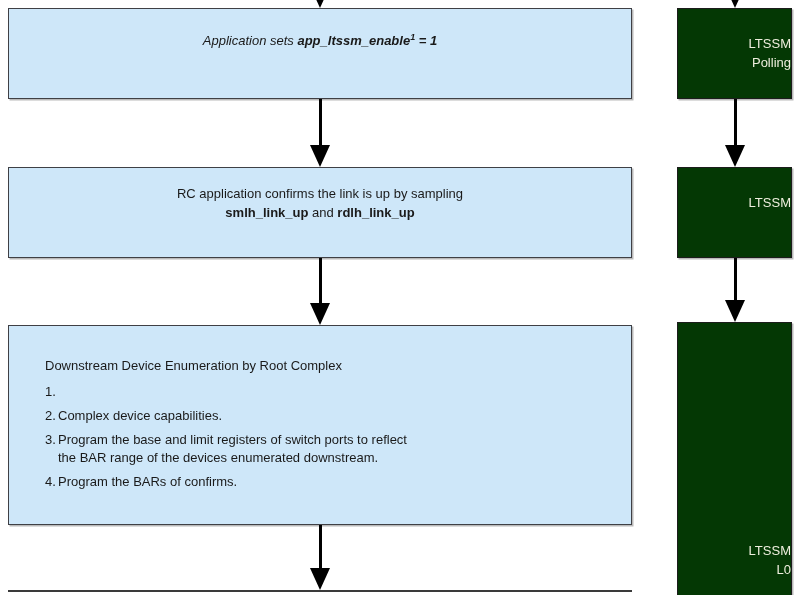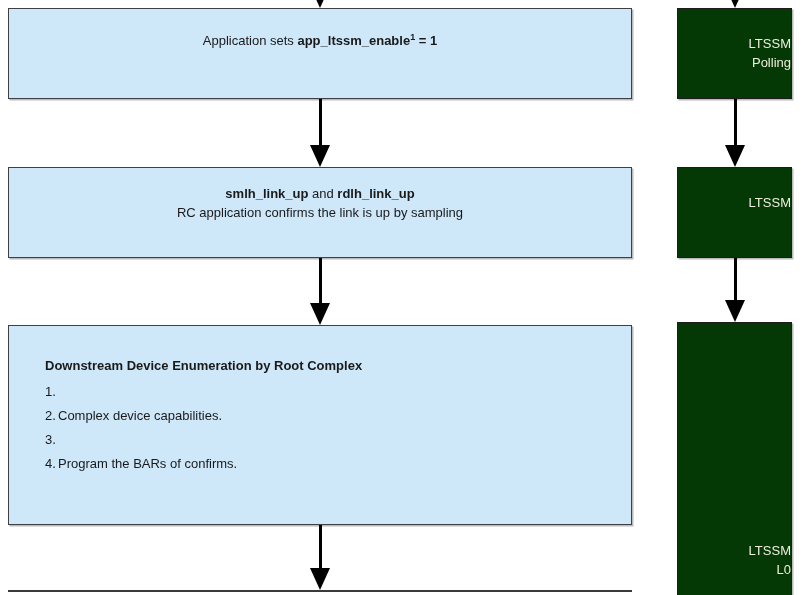--- a/index.html
+++ b/index.html
@@ -17,24 +17,24 @@
     position: absolute;
     left: 8px;
     width: 624px;
     background: var(--flow-box-fill, #cee7f9);
     border: 1.5px solid var(--flow-box-border, #3f4045);
     box-shadow: 1.5px 1.5px 0 rgba(130,130,130,0.55);
     box-sizing: border-box;
     font-size: 13px;
     line-height: 19px;
   }
-  .box1 { top: 8px;   height: 91px;  text-align: center; padding-top: 22px; }
+  .box1 { top: 8px;   height: 91px;  text-align: center; padding-top: 22px; font-style: italic; }
   .box2 { top: 167px; height: 91px;  text-align: center; padding-top: 16px; }
   .box3 { top: 325px; height: 200px; padding: 30px 20px 0 36px; }
-  .box3 .heading { font-weight: bold; margin-bottom: 8px; }
+  .box3 .heading { font-weight: normal; margin-bottom: 8px; }
   .box3 .enum-item { display: flex; line-height: 18px; }
   .box3 .enum-item + .enum-item { margin-top: 6px; }
   .box3 .enum-num { flex: 0 0 13px; }
   b, .bold { font-weight: bold; }
   sup.fn {
     font-weight: bold;
     font-size: 9px;
     vertical-align: super;
     line-height: 0;
   }
@@ -98,42 +98,43 @@
       <span>Application sets </span><b>app_ltssm_enable</b><sup class="fn">1</sup><b> = 1</b>
     </div>
   </div>
 
   <div class="arrow" style="left:310px; top:99px; height:68px;">
     <div class="stem" style="height:50px;"></div>
     <div class="head"></div>
   </div>
 
   <div class="flowbox box2">
+    <div>RC application confirms the link is up by sampling</div>
     <div>
       <b>smlh_link_up</b><span> and </span><b>rdlh_link_up</b>
     </div>
-    <div>RC application confirms the link is up by sampling</div>
   </div>
 
   <div class="arrow" style="left:310px; top:258px; height:67px;">
     <div class="stem" style="height:49px;"></div>
     <div class="head"></div>
   </div>
 
   <div class="flowbox box3">
     <div class="heading">Downstream Device Enumeration by Root Complex</div>
     <div class="enum-item">
       <span class="enum-num">1.</span>
     </div>
     <div class="enum-item">
       <span class="enum-num">2.</span>
       <span><span>Complex device capabilities.</span><br><span></span></span>
     </div>
     <div class="enum-item">
       <span class="enum-num">3.</span>
+      <span><span>Program the base and limit registers of switch ports to reflect</span><br><span>the BAR range of the devices enumerated downstream.</span></span>
     </div>
     <div class="enum-item">
       <span class="enum-num">4.</span>
       <span><span>Program the BARs of confirms.</span><br><span></span></span>
     </div>
   </div>
 
   <div class="arrow" style="left:310px; top:525px; height:65px;">
     <div class="stem" style="height:47px;"></div>
     <div class="head"></div>

